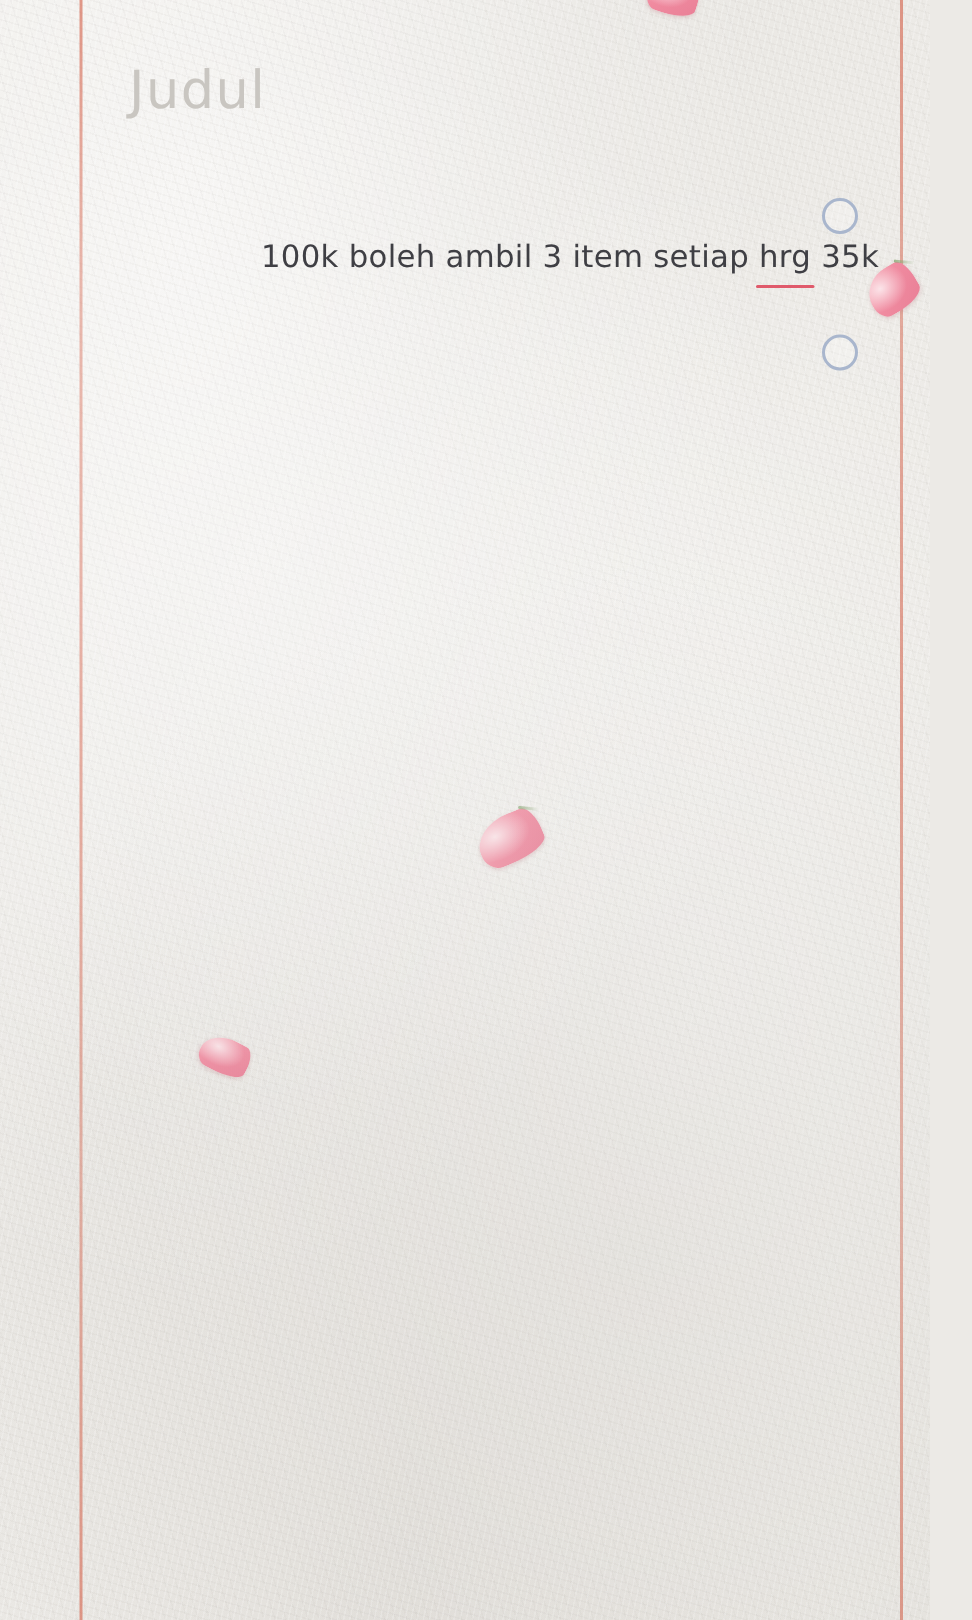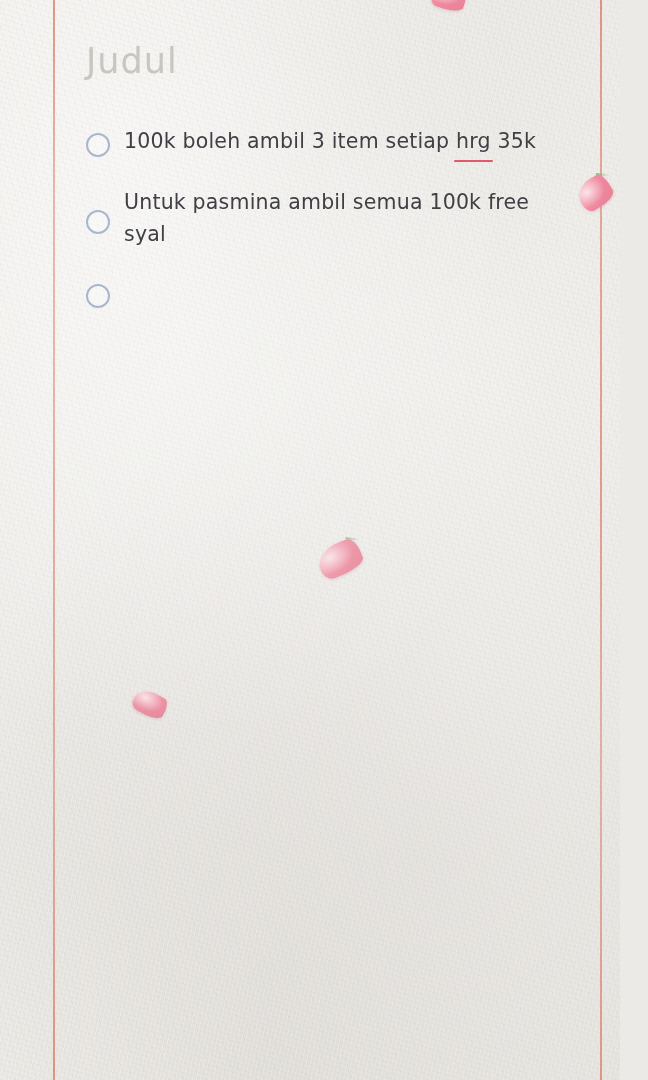--- a/index.html
+++ b/index.html
@@ -84,22 +84,23 @@
 
   .items {
     position: absolute;
     left: 86px;
     top: 126px;
     width: 500px;
   }
 
   .item {
     display: flex;
-    align-items: center;
+    align-items: flex-end;
     margin-bottom: 28px;
+    flex-direction: column;
   }
 
   .checkbox {
     flex: 0 0 auto;
     width: 24px;
     height: 24px;
     border: 2px solid #a9b6cd;
     border-radius: 50%;
     margin-top: 6px;
     margin-right: 14px;
@@ -189,26 +190,20 @@
 
     <div class="items">
 
       <div class="item">
         <div class="checkbox"></div>
         <div class="item-text">
           <span>100k boleh ambil 3 item setiap </span><span class="u">hrg</span><span> 35k</span>
         </div>
       </div>
 
-      <div class="item">
-        <div class="checkbox"></div>
-        <div class="item-text">
-          <span>Untuk pasmina ambil semua 100k free syal</span>
-        </div>
-      </div>
 
       <div class="item">
         <div class="checkbox"></div>
       </div>
 
     </div>
   </div>
 </div>
 
 </body></html>

